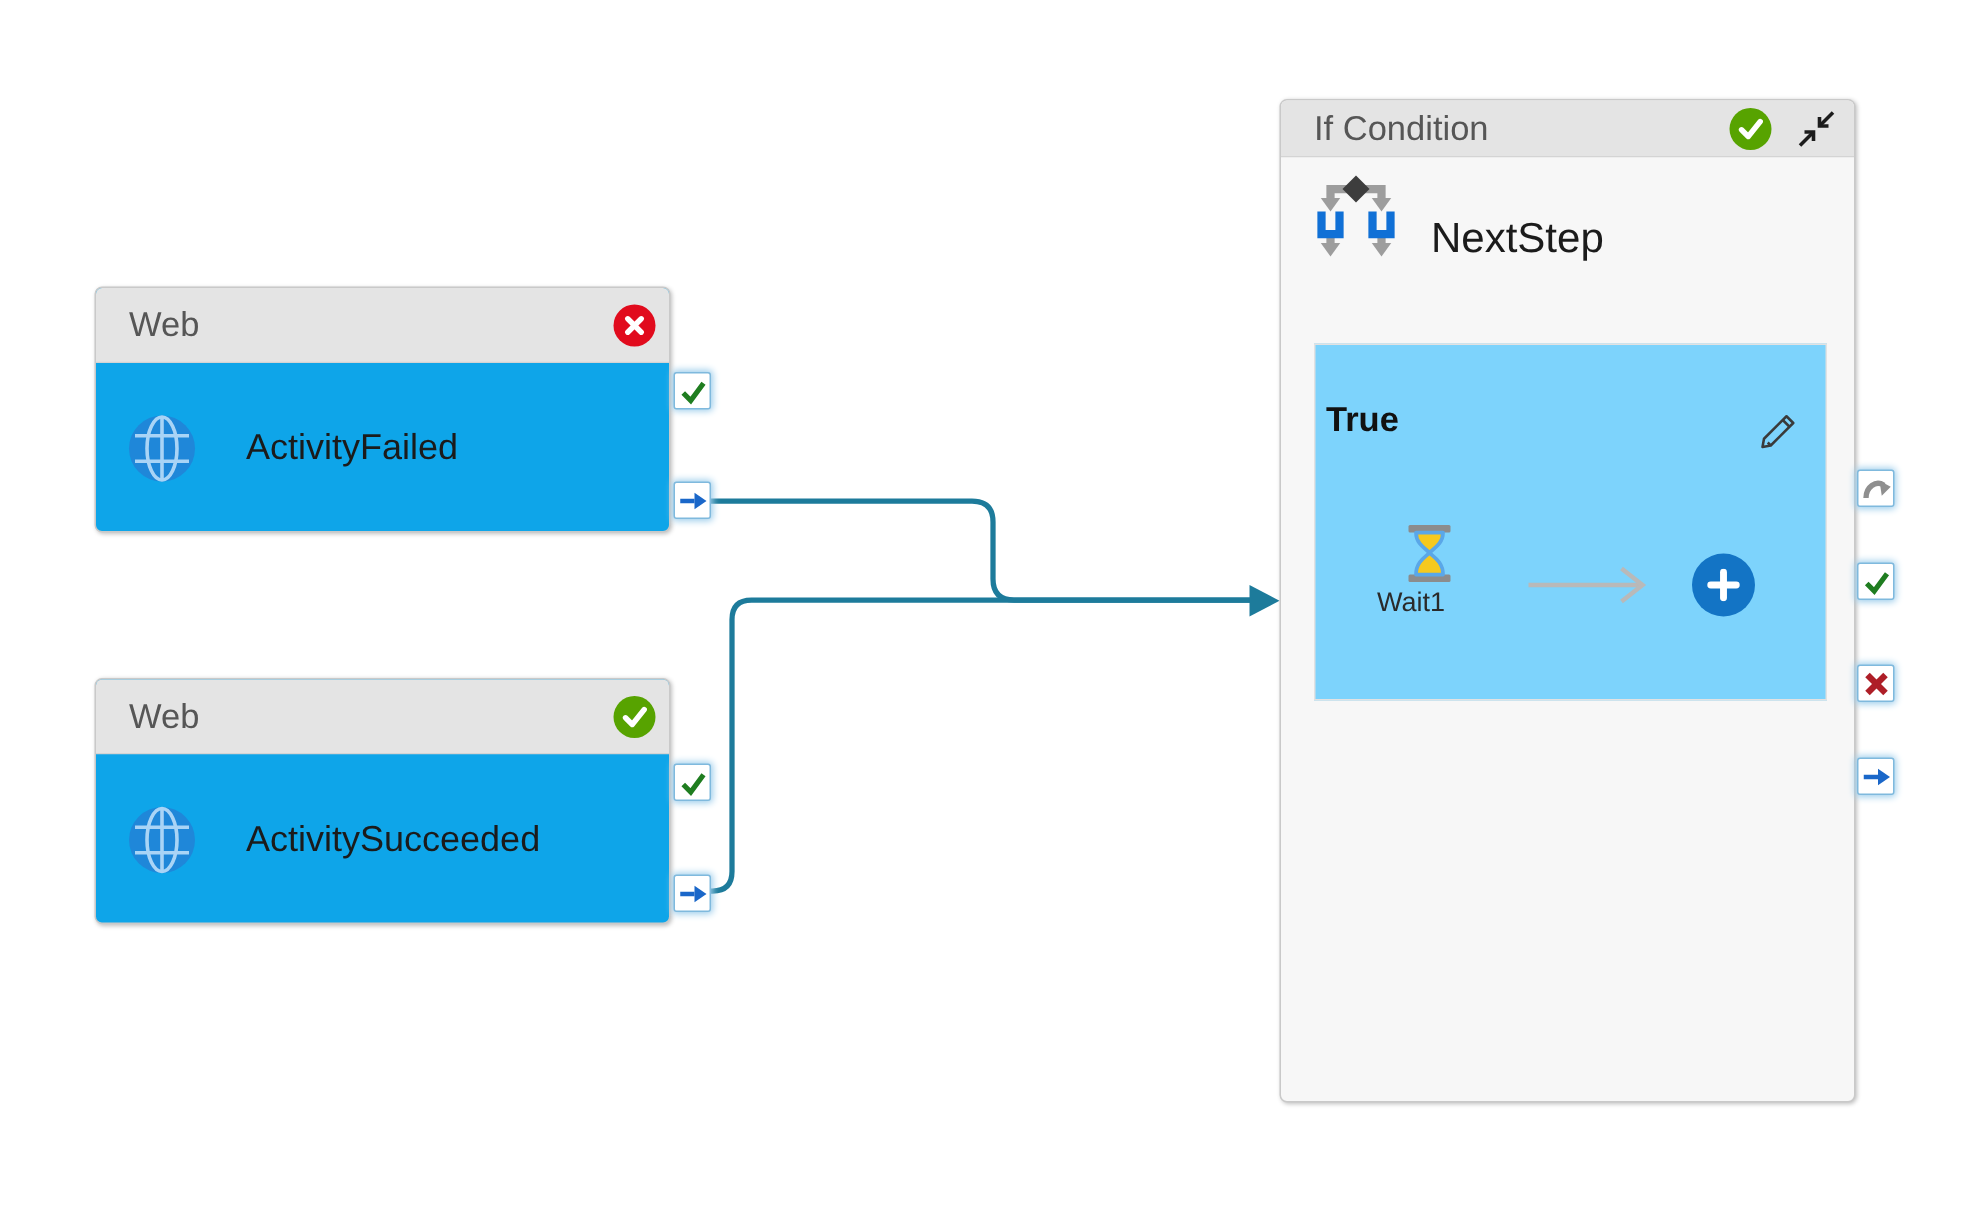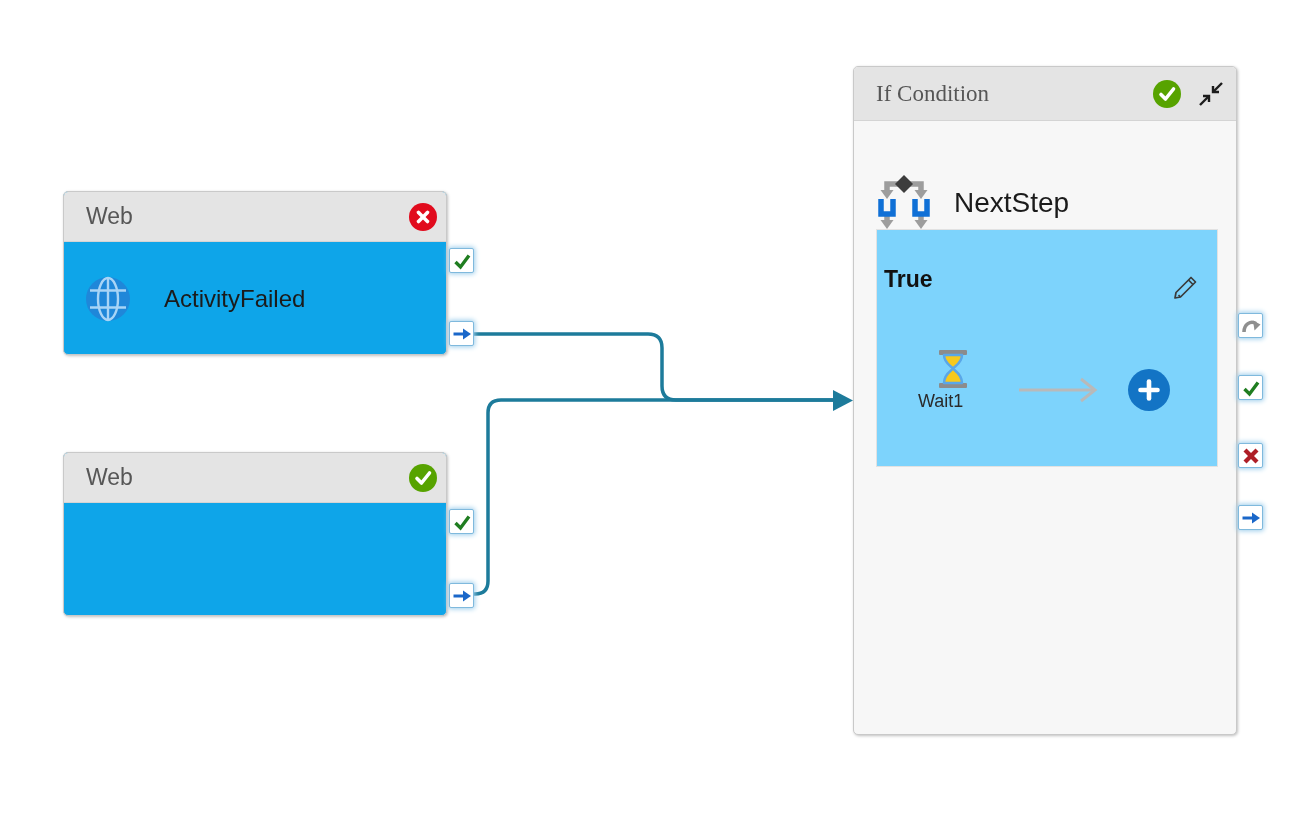--- a/index.html
+++ b/index.html
@@ -24,23 +24,23 @@
   .status-circle{width:28px;height:28px;border-radius:50%;flex:0 0 auto;display:flex;align-items:center;justify-content:center;}
   .status-circle.ok{background:#57a300;}
   .status-circle.err{background:#e10b1d;}
 
   .web-card{width:384px;height:164px;}
   .web-card .card-header{height:50px;}
   .web-card .card-body{height:113px;display:flex;align-items:center;padding-left:21px;gap:33px;}
   .card-name{font-size:24px;color:#1b1b1b;white-space:nowrap;}
 
   .if-card{width:384px;height:669px;background:#f7f7f7;}
-  .if-card .card-header{height:54px;padding-right:12px;font-family:Liberation Serif, serif;}
+  .if-card .card-header{height:38px;padding-right:12px;}
   .collapse-btn{margin-left:17px;width:26px;height:26px;display:flex;align-items:center;justify-content:center;cursor:pointer;}
-  .if-title-row{display:flex;align-items:center;padding:20px 0 0 20px;gap:20px;margin-top:32px;}
+  .if-title-row{display:flex;align-items:flex-end;padding:10px 0 0 20px;gap:20px;}
   .if-name{font-size:28px;color:#1b1b1b;}
 
   .branch{
     position:absolute;left:22px;width:342px;background:#7dd3fc;border:1px solid #e2e2e2;box-sizing:border-box;
   }
   .branch.true{top:162px;height:238px;}
   .branch.false{top:414px;height:233px;}
   .branch-label{position:absolute;left:7px;font-size:23px;font-weight:bold;color:#111111;}
   .branch.true .branch-label{top:36px;}
   .branch.false .branch-label{top:50px;}
@@ -115,20 +115,34 @@
 
   <div class="card web-card" style="left:63px;top:452px;">
     <div class="card-header">
       <span class="card-type">Web</span>
       <span class="status-circle ok">
         <svg width="28" height="28" viewBox="0 0 28 28">
           <polyline points="8,14.5 12.5,19 20.5,9" fill="none" stroke="#ffffff" stroke-width="3.6" stroke-linecap="round" stroke-linejoin="round"></polyline>
         </svg>
       </span>
     </div>
+    <div class="card-body">
+      <span>
+        <svg width="46" height="46" viewBox="0 0 46 46">
+          <circle cx="23" cy="23" r="22" fill="#1f87d9"></circle>
+          <g stroke="#a9d4f6" stroke-width="2.4" fill="none">
+            <ellipse cx="23" cy="23" rx="10" ry="21"></ellipse>
+            <line x1="23" y1="1.5" x2="23" y2="44.5"></line>
+            <line x1="5" y1="14.5" x2="41" y2="14.5"></line>
+            <line x1="5" y1="31.5" x2="41" y2="31.5"></line>
+          </g>
+        </svg>
+      </span>
+      <span class="card-name">ActivitySucceeded</span>
+    </div>
   </div>
   <div class="port" style="left:449px;top:509px;">
     <svg width="20" height="20" viewBox="0 0 20 20">
         <polyline points="3.5,11 8.5,16 17,4.5" fill="none" stroke="#1f7d20" stroke-width="3.4"></polyline>
       </svg>
   </div>
   <div class="port" style="left:449px;top:583px;">
     <svg width="21" height="20" viewBox="0 0 21 20">
         <line x1="2.5" y1="10" x2="12" y2="10" stroke="#1a67c9" stroke-width="3"></line>
         <polygon points="12,4.5 20,10 12,15.5" fill="#1a67c9"></polygon>

